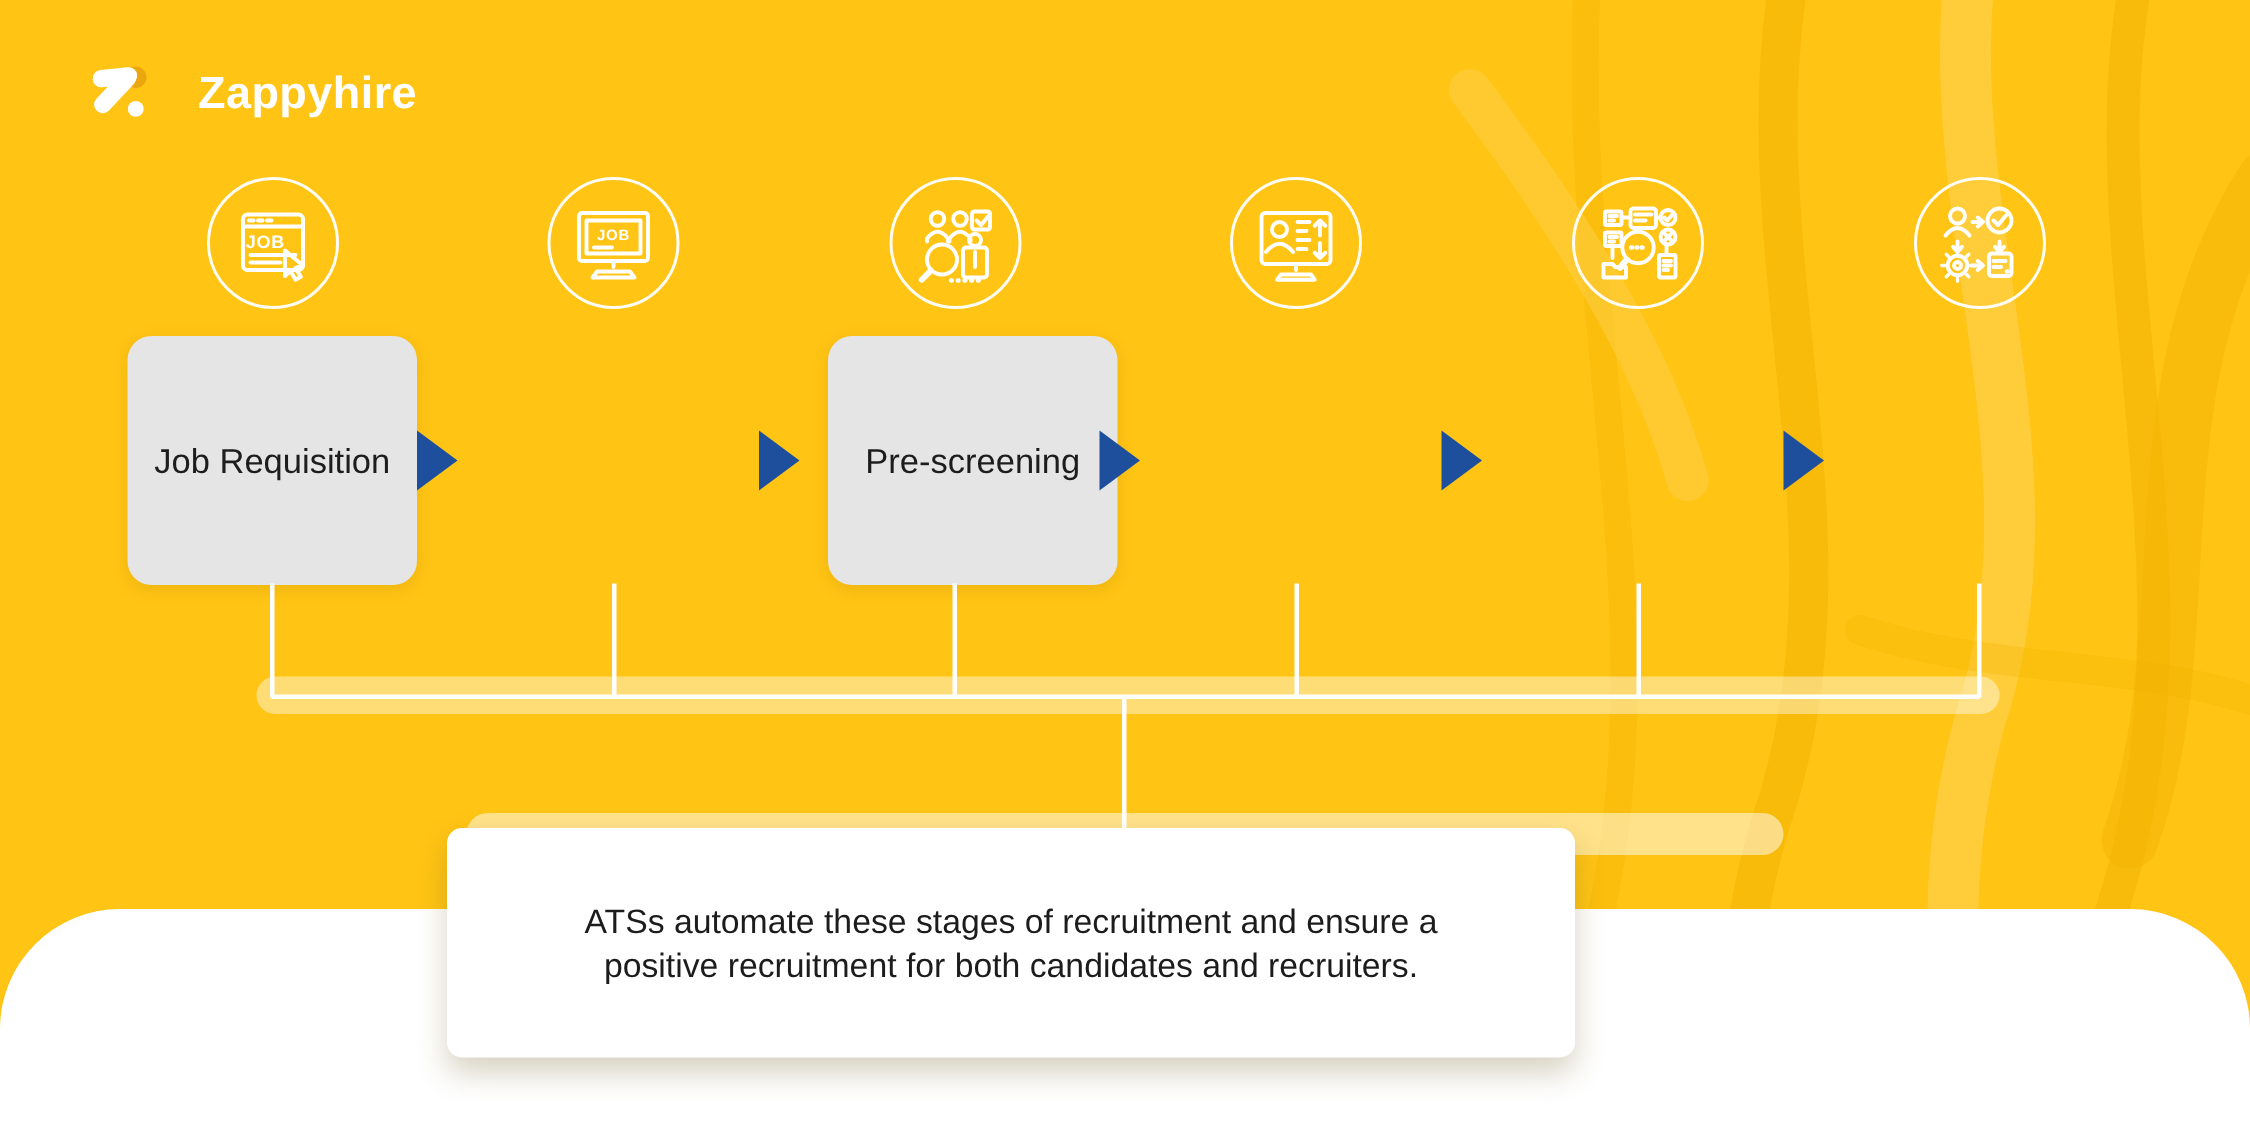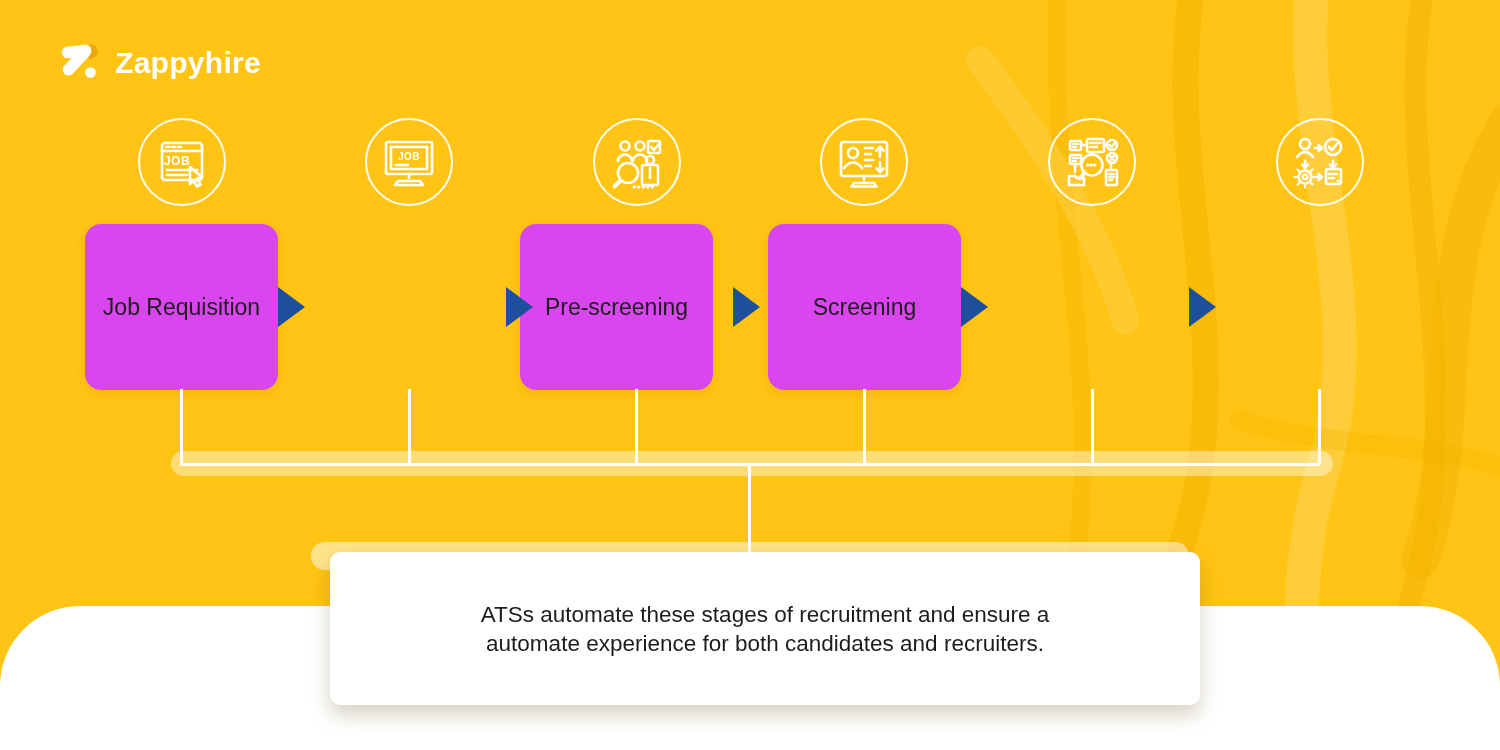--- a/index.html
+++ b/index.html
@@ -1,43 +1,43 @@
 <!DOCTYPE html>
 <html><head>
 <meta charset="utf-8">
 <style>
   html,body{margin:0;padding:0;background:#fff;}
   #canvas{
     position:relative;width:1500px;height:750px;overflow:hidden;
     background:#FFC414;font-family:"Liberation Sans",sans-serif;
   }
   .waves{position:absolute;left:0;top:0;width:1500px;height:750px;}
-  .brand{position:absolute;left:56px;top:40px;display:flex;align-items:center;gap:13px;}
+  .brand{position:absolute;left:56px;top:40px;display:flex;align-items:center;gap:30px;}
   .brand-name{color:#ffffff;font-size:30px;font-weight:700;letter-spacing:.3px;}
   .stage-icon{position:absolute;top:117px;width:90px;height:90px;}
   .ring{fill:none;stroke:rgba(255,255,255,.95);stroke-width:2;}
   .art{fill:none;stroke:#ffffff;stroke-width:2.6;stroke-linecap:round;stroke-linejoin:round;}
   .art text{fill:#ffffff;stroke:none;font-weight:700;font-family:"Liberation Sans",sans-serif;letter-spacing:.5px;}
   .card{
-    position:absolute;top:224px;width:193px;height:166px;background:#d946ef;border-radius:16px;
+    position:absolute;top:224px;width:193px;height:166px;background:#e5e5e5;border-radius:16px;
     display:flex;align-items:center;justify-content:center;
     box-shadow:0 3px 10px rgba(160,115,0,.18);
   }
   .card-label{font-size:23px;font-weight:500;color:#1d1d1d;white-space:nowrap;}
   .flow-arrow{
     position:absolute;top:287px;width:0;height:0;
     border-top:20px solid transparent;border-bottom:20px solid transparent;
     border-left:27px solid #1E4F9C;
   }
   .vline{position:absolute;width:3px;background:#ffffff;}
   .pill{position:absolute;left:171px;top:451px;width:1162px;height:25px;border-radius:13px;background:rgba(255,255,255,.42);}
   .hline{position:absolute;left:181px;top:463px;width:1139px;height:3px;background:#ffffff;}
   .halo{position:absolute;left:311px;top:542px;width:878px;height:28px;border-radius:14px;background:rgba(255,255,255,.5);}
   .caption-box{
-    position:absolute;left:330px;top:552px;width:870px;height:153px;background:#ffffff;border-radius:10px;
+    position:absolute;left:298px;top:552px;width:752px;height:153px;background:#ffffff;border-radius:10px;
     display:flex;flex-direction:column;align-items:center;justify-content:center;
     box-shadow:0 10px 20px rgba(110,95,35,.28);
   }
   .caption-line{font-size:22.5px;line-height:29px;font-weight:500;color:#1c1c1c;white-space:nowrap;}
   .bottom-panel{position:absolute;left:0;top:606px;width:1500px;height:144px;background:#ffffff;border-radius:80px 80px 0 0;}
 </style>
 </head>
 <body>
 
 <div id="canvas">
@@ -172,25 +172,22 @@
       <rect x="51" y="52" width="15" height="15" rx="2"></rect>
       <line x1="54" y1="57" x2="62" y2="57"></line>
         <line x1="54" y1="61" x2="59" y2="61"></line>
       <path d="M63 64 h.3" stroke-width="3"></path>
     </g>
   </svg>
 
   <div class="card" style="left:85px">
     <span class="card-label">Job Requisition</span>
   </div>
-  <div class="card" style="left:520px">
+  <div class="card" style="left:552px">
     <span class="card-label">Pre-screening</span>
-  </div>
-  <div class="card" style="left:768px">
-    <span class="card-label">Screening</span>
   </div>
 
   <div class="flow-arrow" style="left:278px"></div>
   <div class="flow-arrow" style="left:506px"></div>
   <div class="flow-arrow" style="left:733px"></div>
   <div class="flow-arrow" style="left:961px"></div>
   <div class="flow-arrow" style="left:1189px"></div>
 
   <div class="pill"></div>
   <div class="vline" style="left:180px;top:389px;height:76px"></div>
@@ -200,16 +197,16 @@
   <div class="vline" style="left:1091px;top:389px;height:76px"></div>
   <div class="vline" style="left:1318px;top:389px;height:76px"></div>
   <div class="hline"></div>
   <div class="vline" style="left:748px;top:464px;height:92px"></div>
 
   <div class="bottom-panel"></div>
 
   <div class="halo"></div>
   <div class="caption-box">
     <div class="caption-line">ATSs automate these stages of recruitment and ensure a</div>
-    <div class="caption-line">automate experience for both candidates and recruiters.</div>
+    <div class="caption-line">positive recruitment for both candidates and recruiters.</div>
   </div>
 
 </div>
 
 </body></html>

